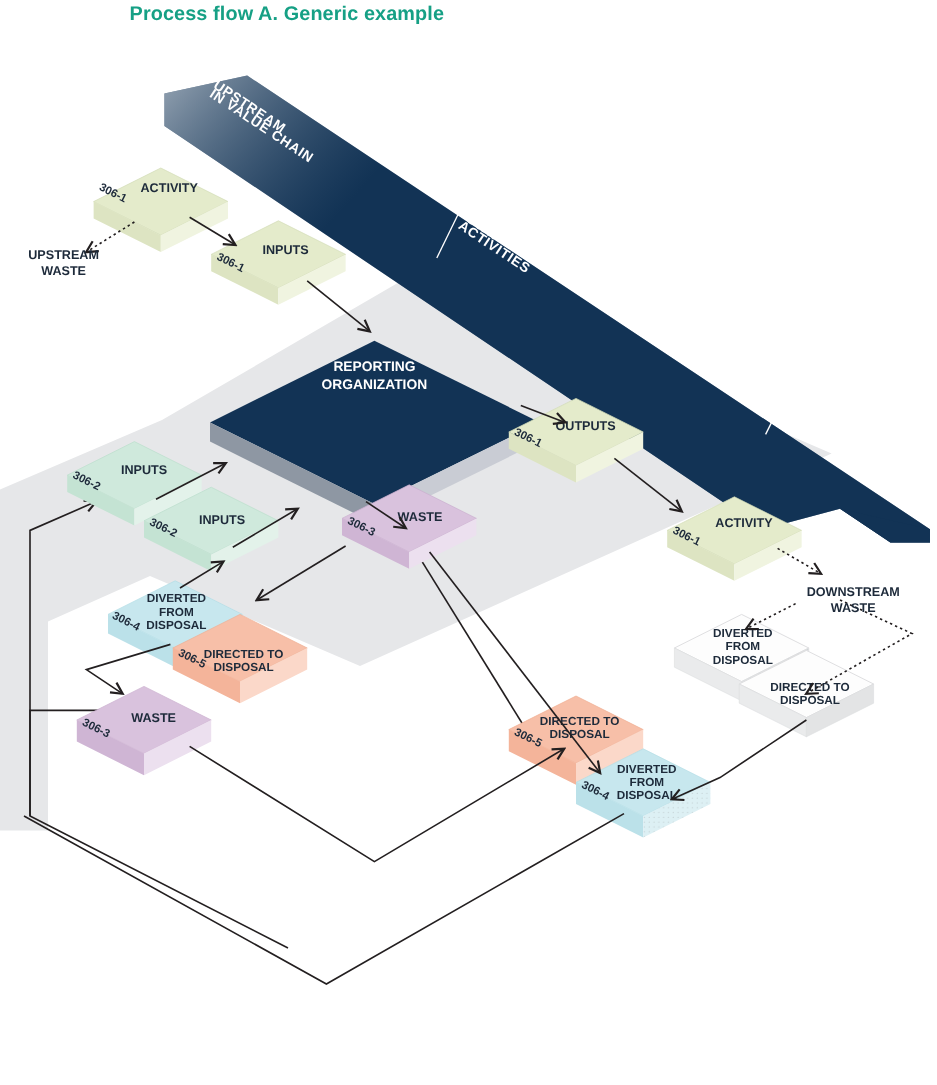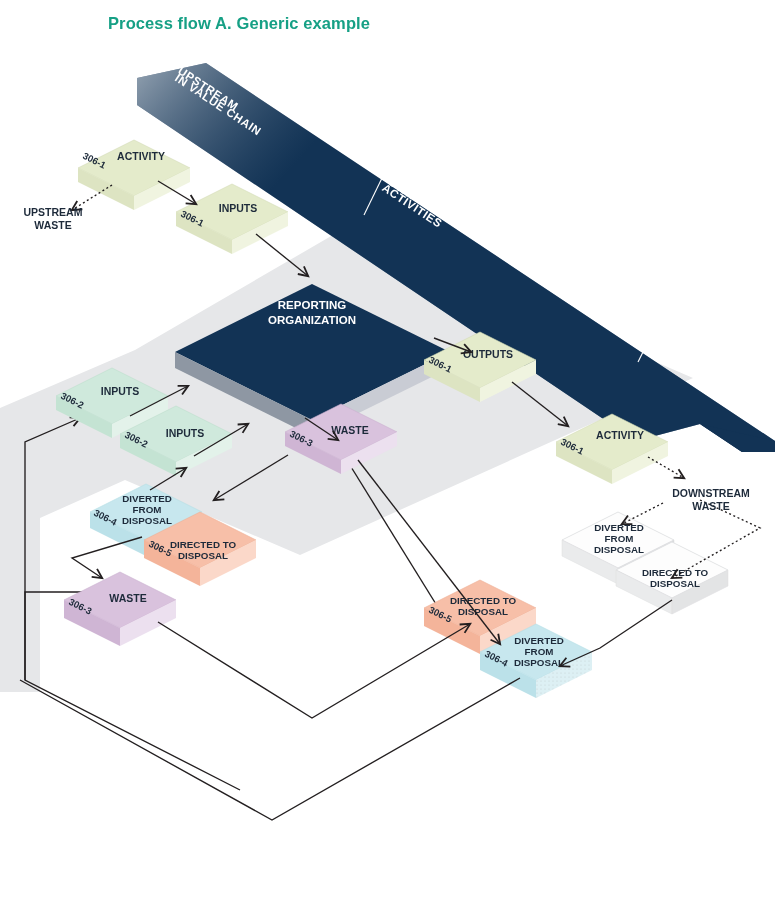--- a/index.html
+++ b/index.html
@@ -1,19 +1,19 @@
 <!DOCTYPE html>
 <html><head>
 <meta charset="utf-8">
 <style>
   html,body{margin:0;padding:0;background:#ffffff;}
   body{width:781px;height:904px;font-family:"Liberation Sans",sans-serif;overflow:hidden;}
   #stage{position:relative;width:781px;height:904px;}
   #title{
-    position:absolute;left:108px;top:14px;
+    position:absolute;left:108px;top:3px;
     font-size:16.5px;font-weight:bold;color:#16a085;
     letter-spacing:0.1px;
     text-align:center;
   }
   svg{position:absolute;left:0;top:0;}
   .iso-label{font-weight:bold;fill:#1d2a3a;}
   .iso-label-w{font-weight:bold;fill:#ffffff;}
   .code{font-size:9.5px;fill:#1d2a3a;font-weight:bold;}
   .plain{font-weight:bold;fill:#1d2a3a;font-size:10.5px;}
   .band-txt{font-weight:bold;fill:#ffffff;font-size:11.5px;letter-spacing:0.6px;}

